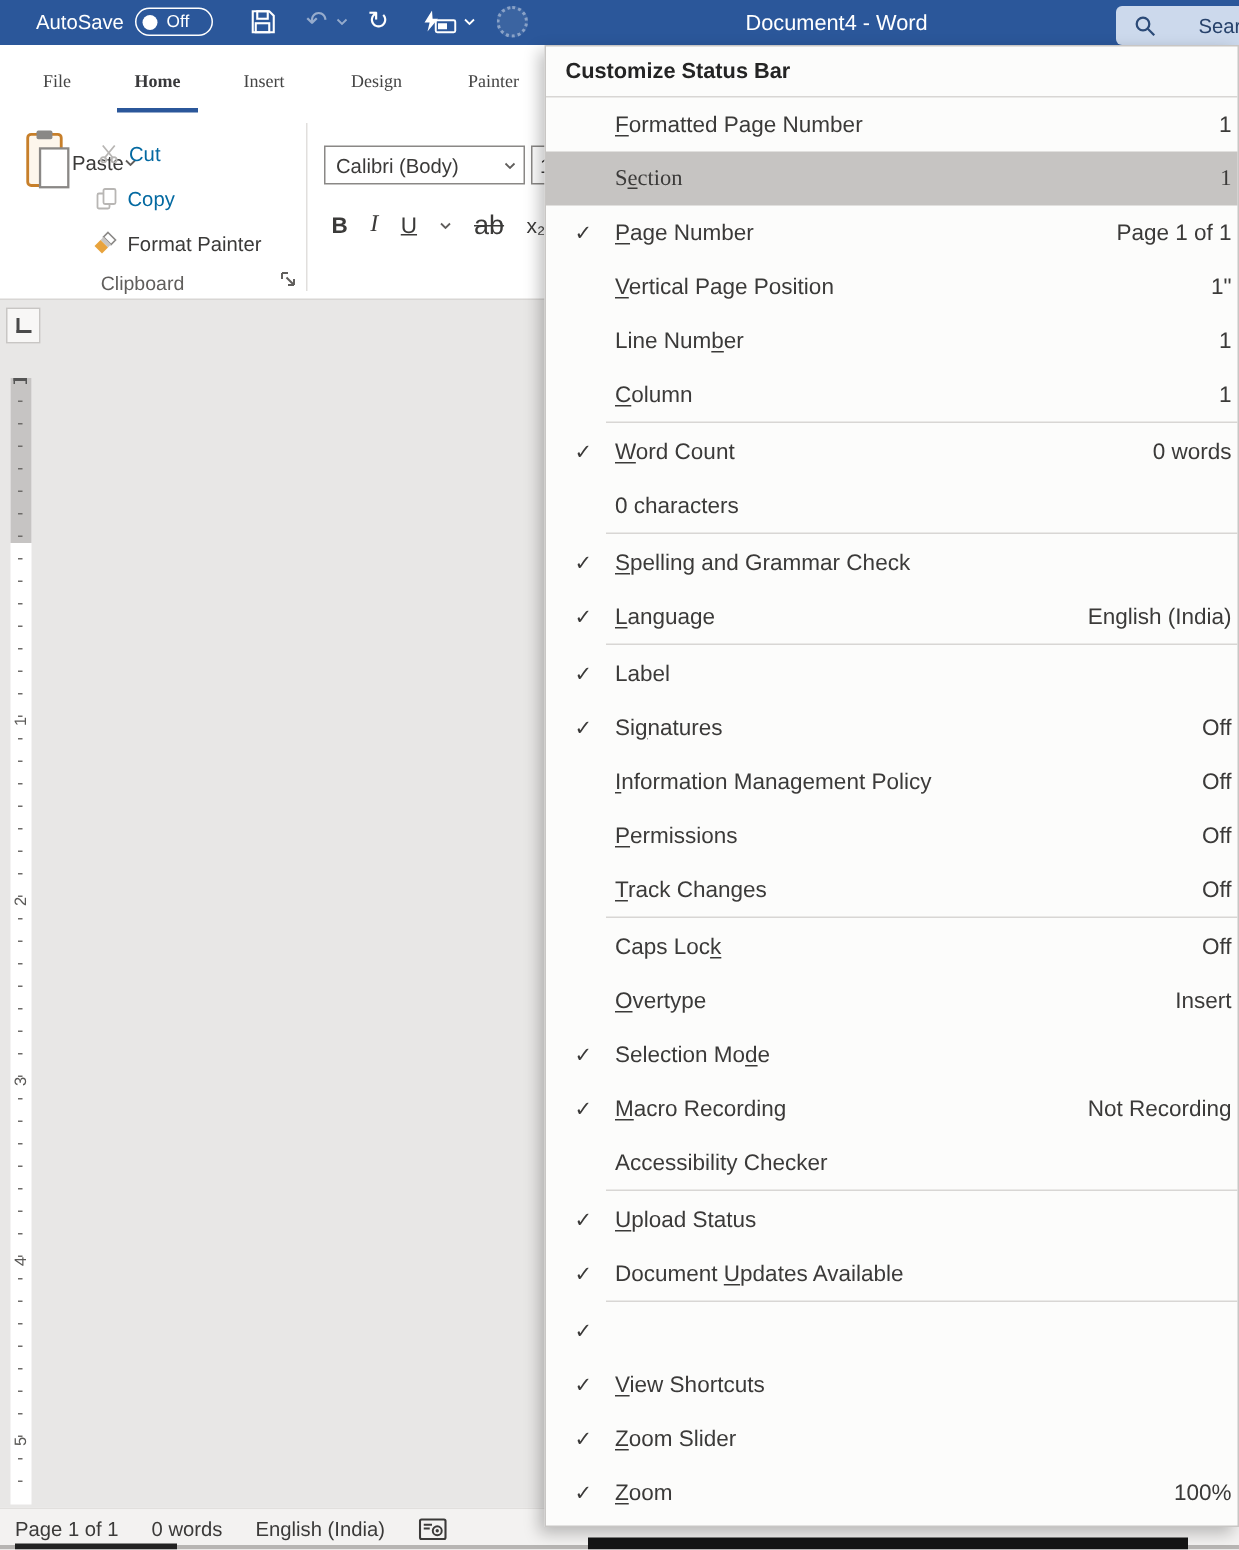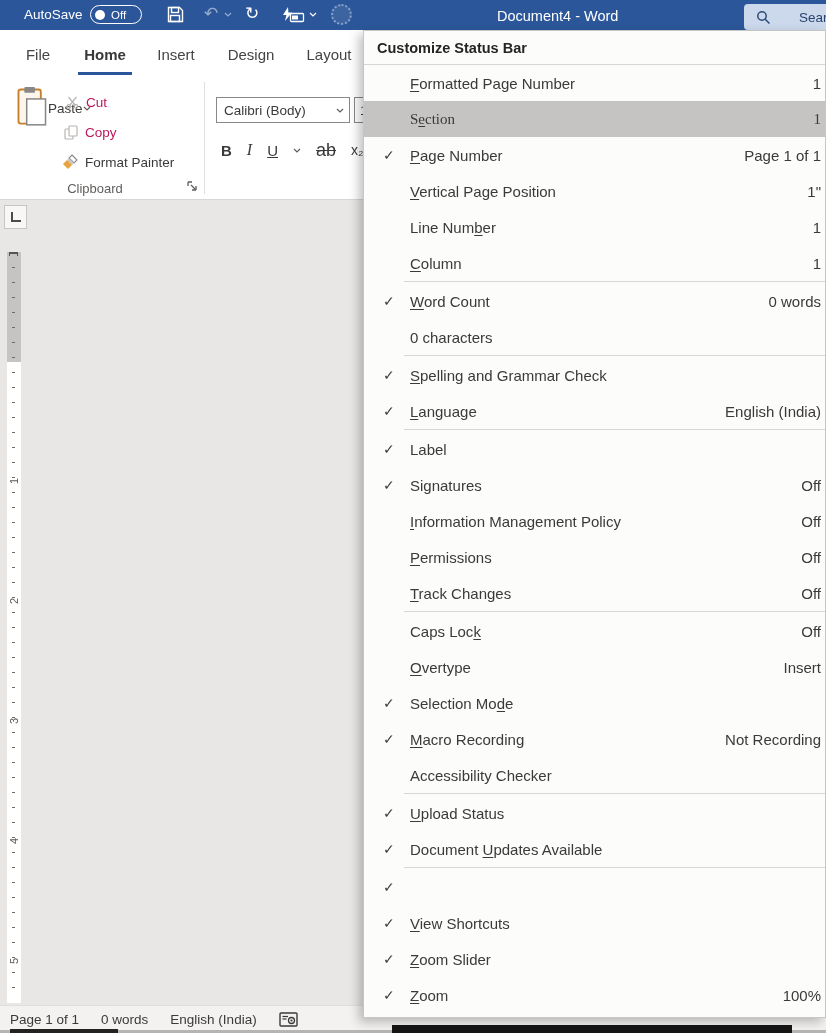--- a/index.html
+++ b/index.html
@@ -17,30 +17,30 @@
   .disabled-w{opacity:.5;}
   .avatar{position:absolute;left:331px;top:4px;width:21px;height:21px;border-radius:50%;
        border:2px dotted rgba(255,255,255,.4);background:rgba(255,255,255,.08);box-sizing:border-box;}
   .doc-title{position:absolute;left:497px;top:8px;color:#fff;font-size:14.5px;white-space:nowrap;}
   .searchbox{position:absolute;left:744px;top:4px;width:110px;height:26px;background:#ccd9ec;border-radius:4px;
        display:flex;align-items:center;padding-left:12px;box-sizing:border-box;overflow:hidden;}
   .search-label{font-size:13.5px;color:#27426b;margin-left:28px;white-space:nowrap;}
   
   .tabrow{position:absolute;left:0;top:30px;width:826px;height:48px;background:#fff;}
   .tab{position:absolute;top:0;height:48px;display:flex;align-items:center;justify-content:center;
-       font-size:15px;color:#444;}
+       font-size:12px;color:#444;font-family:Liberation Serif, serif;}
   .tab.active{font-weight:600;color:#38383a;}
   .tab.active .tab-underline{position:absolute;bottom:3px;left:4px;right:4px;height:3px;background:#2b579a;}
   
   .ribbon{position:absolute;left:0;top:78px;width:826px;height:122px;background:#fff;
        border-bottom:1px solid #d8d6d4;box-sizing:border-box;}
   .paste-btn{position:absolute;left:16px;top:8px;width:48px;display:flex;flex-direction:row;align-items:center;}
   .paste-label{font-size:13.5px;color:#3b3a39;margin-top:5px;}
   .small-btn{position:absolute;display:flex;align-items:center;gap:7px;font-size:13.5px;height:24px;}
-  .disabled-g{color:#be185d;}
+  .disabled-g{color:#0369a1;}
   .enabled-g{color:#3b3a39;}
   .group-label{position:absolute;left:0;top:103px;width:190px;text-align:center;font-size:13px;color:#605e5c;}
   .launcher{position:absolute;left:186px;top:102px;width:14px;height:14px;}
   .vdivider{position:absolute;left:204px;top:4px;height:112px;border-left:1px solid #e1dfdd;}
   .combo{position:absolute;height:26px;border:1px solid #8a8886;background:#fff;display:flex;align-items:center;
        font-size:13.5px;color:#3b3a39;box-sizing:border-box;}
   .combo .chev{margin-left:auto;margin-right:5px;}
   .fmt-row{position:absolute;left:221px;top:57px;height:30px;display:flex;align-items:center;gap:15px;color:#3b3a39;}
   .fmt-b{font-weight:700;font-size:15px;}
   .fmt-i{font-family:"Liberation Serif",serif;font-style:italic;font-size:16px;}
@@ -129,21 +129,21 @@
 </div>
 
 <div class="tabrow">
   <div class="tab" style="left:16px;width:44px;">File</div>
   <div class="tab active" style="left:74px;width:62px;">
     <span>Home</span>
     <span class="tab-underline"></span>
   </div>
   <div class="tab" style="left:146px;width:60px;">Insert</div>
   <div class="tab" style="left:218px;width:66px;">Design</div>
-  <div class="tab" style="left:296px;width:66px;">Layout</div>
+  <div class="tab" style="left:296px;width:66px;">Painter</div>
 </div>
 
 <div class="ribbon">
   <div class="paste-btn">
     <span>
       <svg width="32" height="40" viewBox="0 0 26 34">
           <rect x="1.5" y="3" width="19" height="29" rx="2" fill="#fdf6ec" stroke="#c77f2a" stroke-width="1.6"></rect>
           <rect x="6.5" y="0.8" width="9" height="5" rx="1" fill="#8a8886"></rect>
           <rect x="8.5" y="11" width="16" height="22" fill="#fff" stroke="#8a8886" stroke-width="1.3"></rect>
         </svg>

